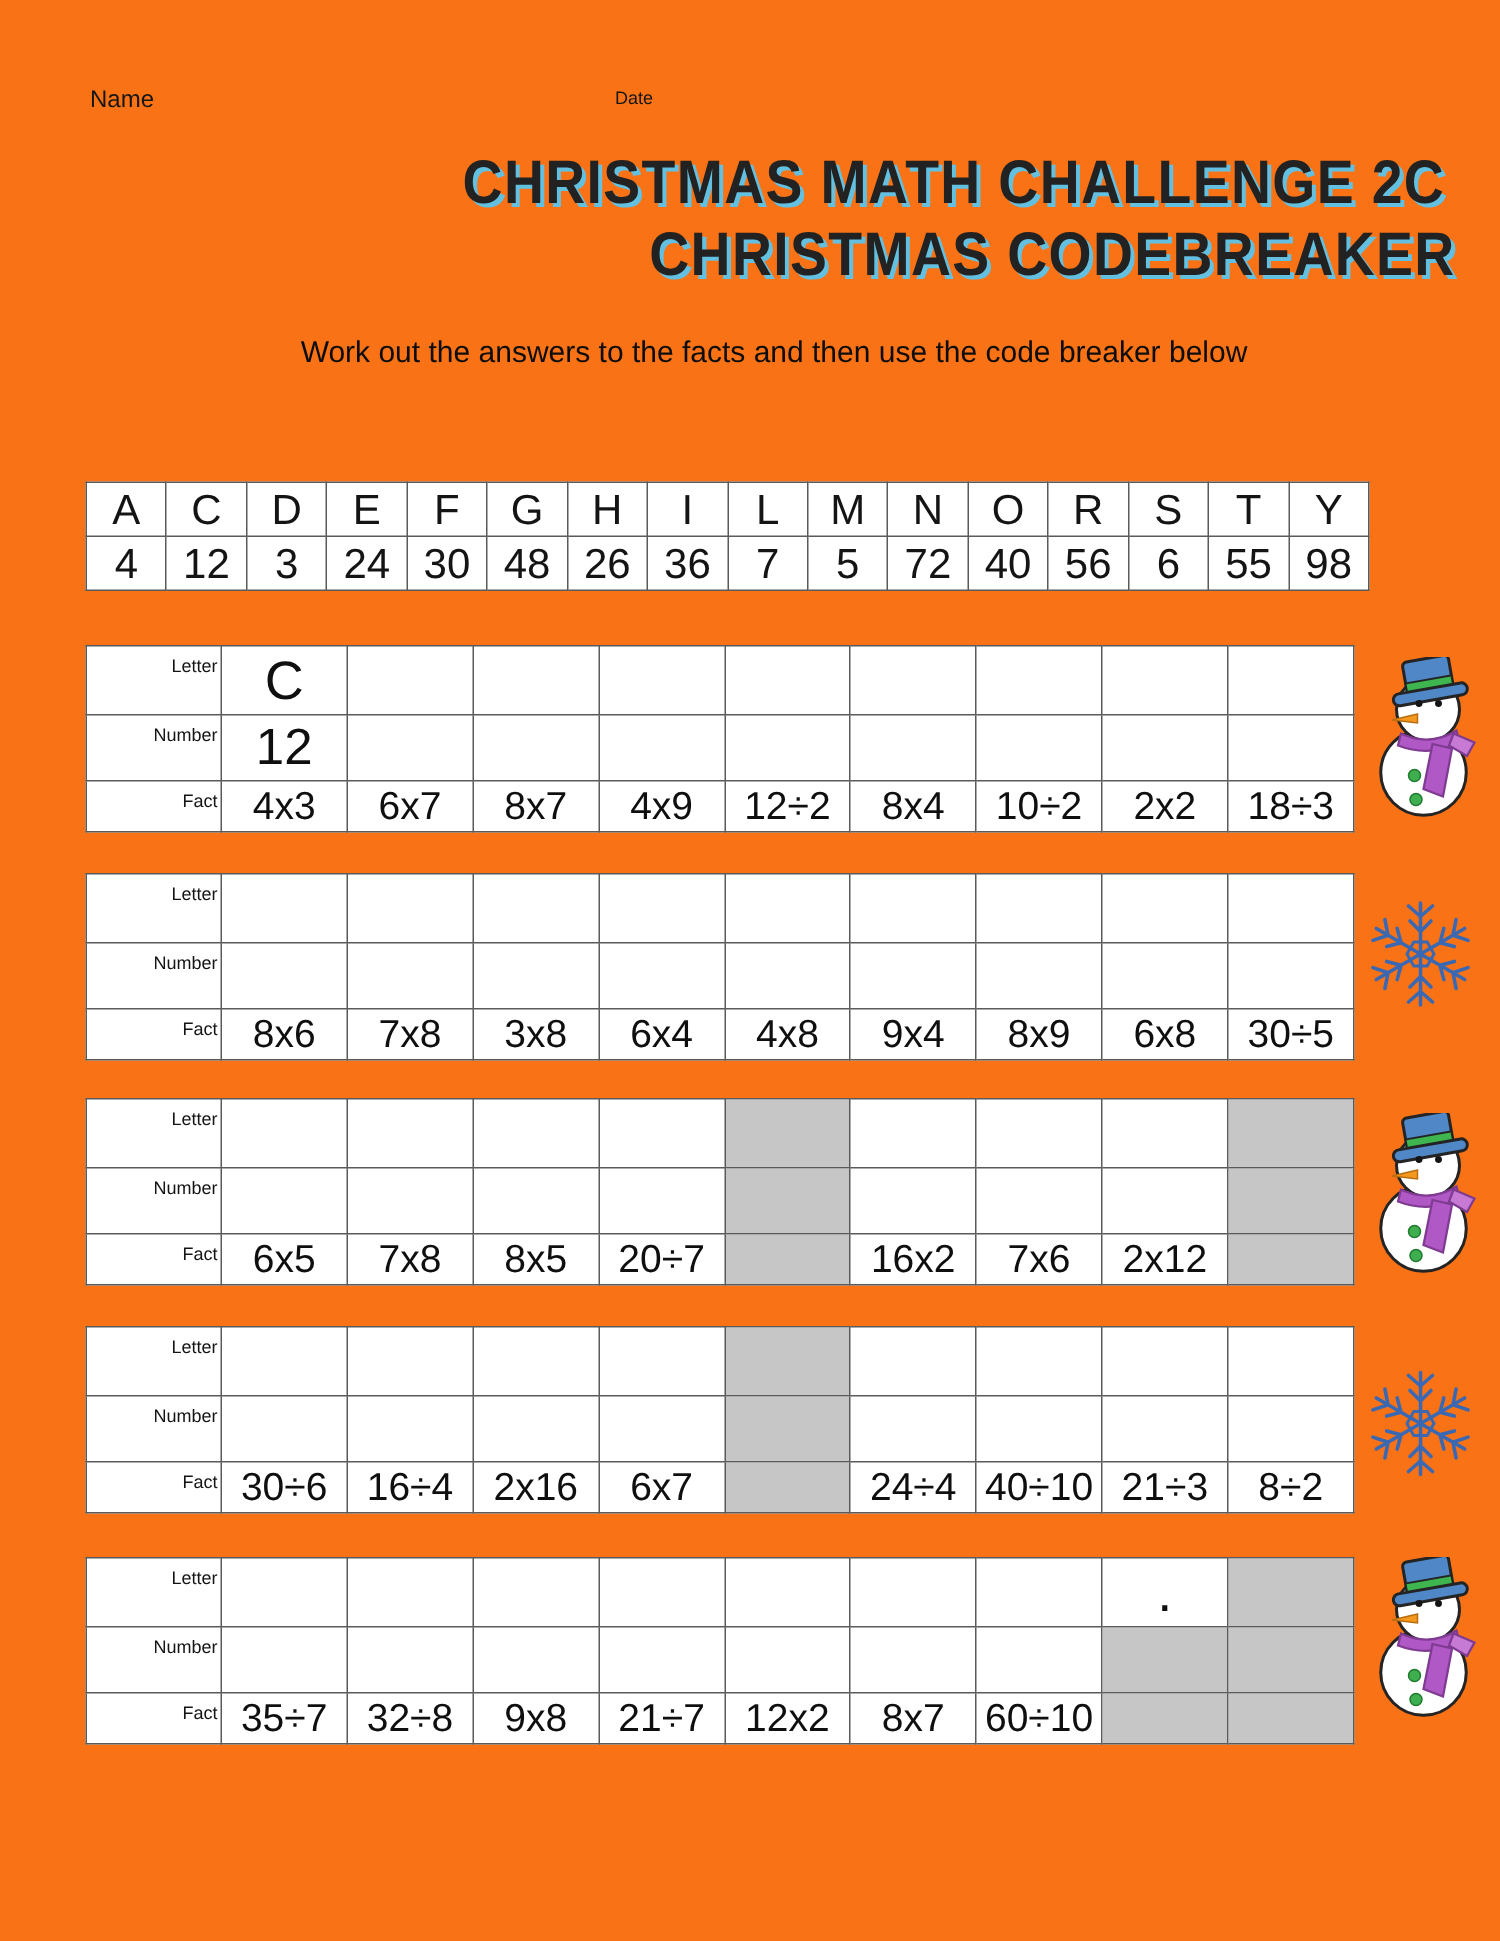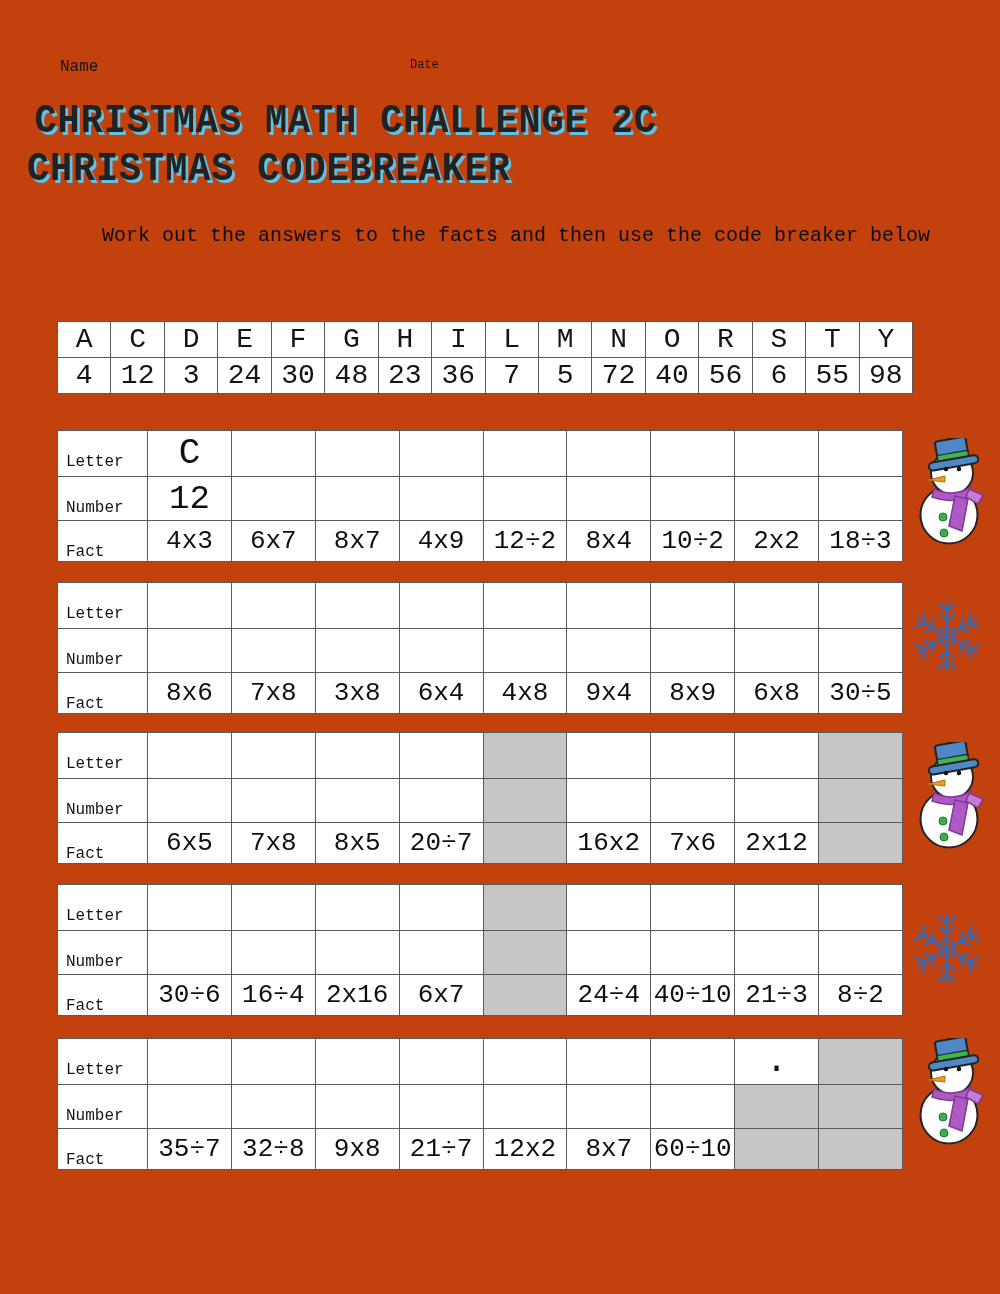--- a/index.html
+++ b/index.html
@@ -1,49 +1,49 @@
 <!DOCTYPE html>
 <html style="--title-shadow: #63c0e0; --shaded: #c6c6c6; --flake: #3a68b2; --hat: #4f87c7; --band: #3eb54e; --nose: #f5991e; --scarf: #b058c5; --btn: #3fae4e;"><head>
 <meta charset="utf-8">
 <style>
   html,body{margin:0;padding:0;background:#ffffff;}
   .page{
     position:relative;
     width:1000px;
     height:1294px;
-    background:#c2410c;
-    font-family:Liberation Mono, monospace;
+    background:#f97316;
+    font-family:Liberation Sans, sans-serif;
     color:#111;
     overflow:hidden;
   }
   .name-label{position:absolute;left:60px;top:58px;font-size:16px;color:#161616;}
   .date-label{position:absolute;left:410px;top:58px;font-size:12px;color:#161616;}
 
-  .title{position:absolute;left:0;width:100%;text-align:left;
+  .title{position:absolute;left:0;width:100%;text-align:right;
     font-weight:800;font-size:41px;color:#222;letter-spacing:1px;white-space:nowrap;}
   .title .condense{display:inline-block;transform:scaleX(0.9);transform-origin:50% 50%;
     text-shadow:3px 3px 0 var(--title-shadow,#63c0e0);}
   .title.line1{top:98px;}
   .title.line2{top:146px;}
 
   .instr{position:absolute;left:16px;width:100%;text-align:center;font-size:20px;color:#0d0d0d;}
   .instr.i1{top:224px;}
   .instr.i2{top:264px;}
 
   table{border-collapse:collapse;table-layout:fixed;background:#fff;}
   td,th{border:1px solid #5a5a5a;box-sizing:border-box;overflow:hidden;}
 
   .code-table{position:absolute;left:57px;top:321px;width:856px;border:1px solid #8a8a8a;}
   .code-table td{height:36px;text-align:center;vertical-align:middle;
     font-size:28px;font-weight:400;color:#141414;}
 
   .puzzle-wrap{position:absolute;left:57px;width:846px;}
   table.puzzle{width:846px;border:1px solid #8a8a8a;}
-  .puzzle th{font-weight:400;font-size:16px;text-align:left;vertical-align:top;
-    padding:22px 2px 0 8px;color:#141414;}
+  .puzzle th{font-weight:400;font-size:12px;text-align:right;vertical-align:top;
+    padding:6px 2px 0 8px;color:#141414;}
   .puzzle tr.r-letter td{height:46px;font-size:36px;}
   .puzzle tr.r-number td{height:44px;font-size:34px;}
   .puzzle tr.r-fact td{height:27px;font-size:26px;}
   .puzzle td{text-align:center;vertical-align:middle;color:#0f0f0f;}
   .puzzle td.shaded{background:var(--shaded,#c9c9c9);}
 
   .deco{position:absolute;}
   .deco.snowman{left:916px;}
   .deco.snowflake{left:908px;}
   .snowman .snow{fill:#ffffff;stroke:#242424;stroke-width:2;}
@@ -93,21 +93,21 @@
           <td>T</td>
           <td>Y</td>
         </tr>
         <tr>
           <td>4</td>
           <td>12</td>
           <td>3</td>
           <td>24</td>
           <td>30</td>
           <td>48</td>
-          <td>23</td>
+          <td>26</td>
           <td>36</td>
           <td>7</td>
           <td>5</td>
           <td>72</td>
           <td>40</td>
           <td>56</td>
           <td>6</td>
           <td>55</td>
           <td>98</td>
         </tr>

